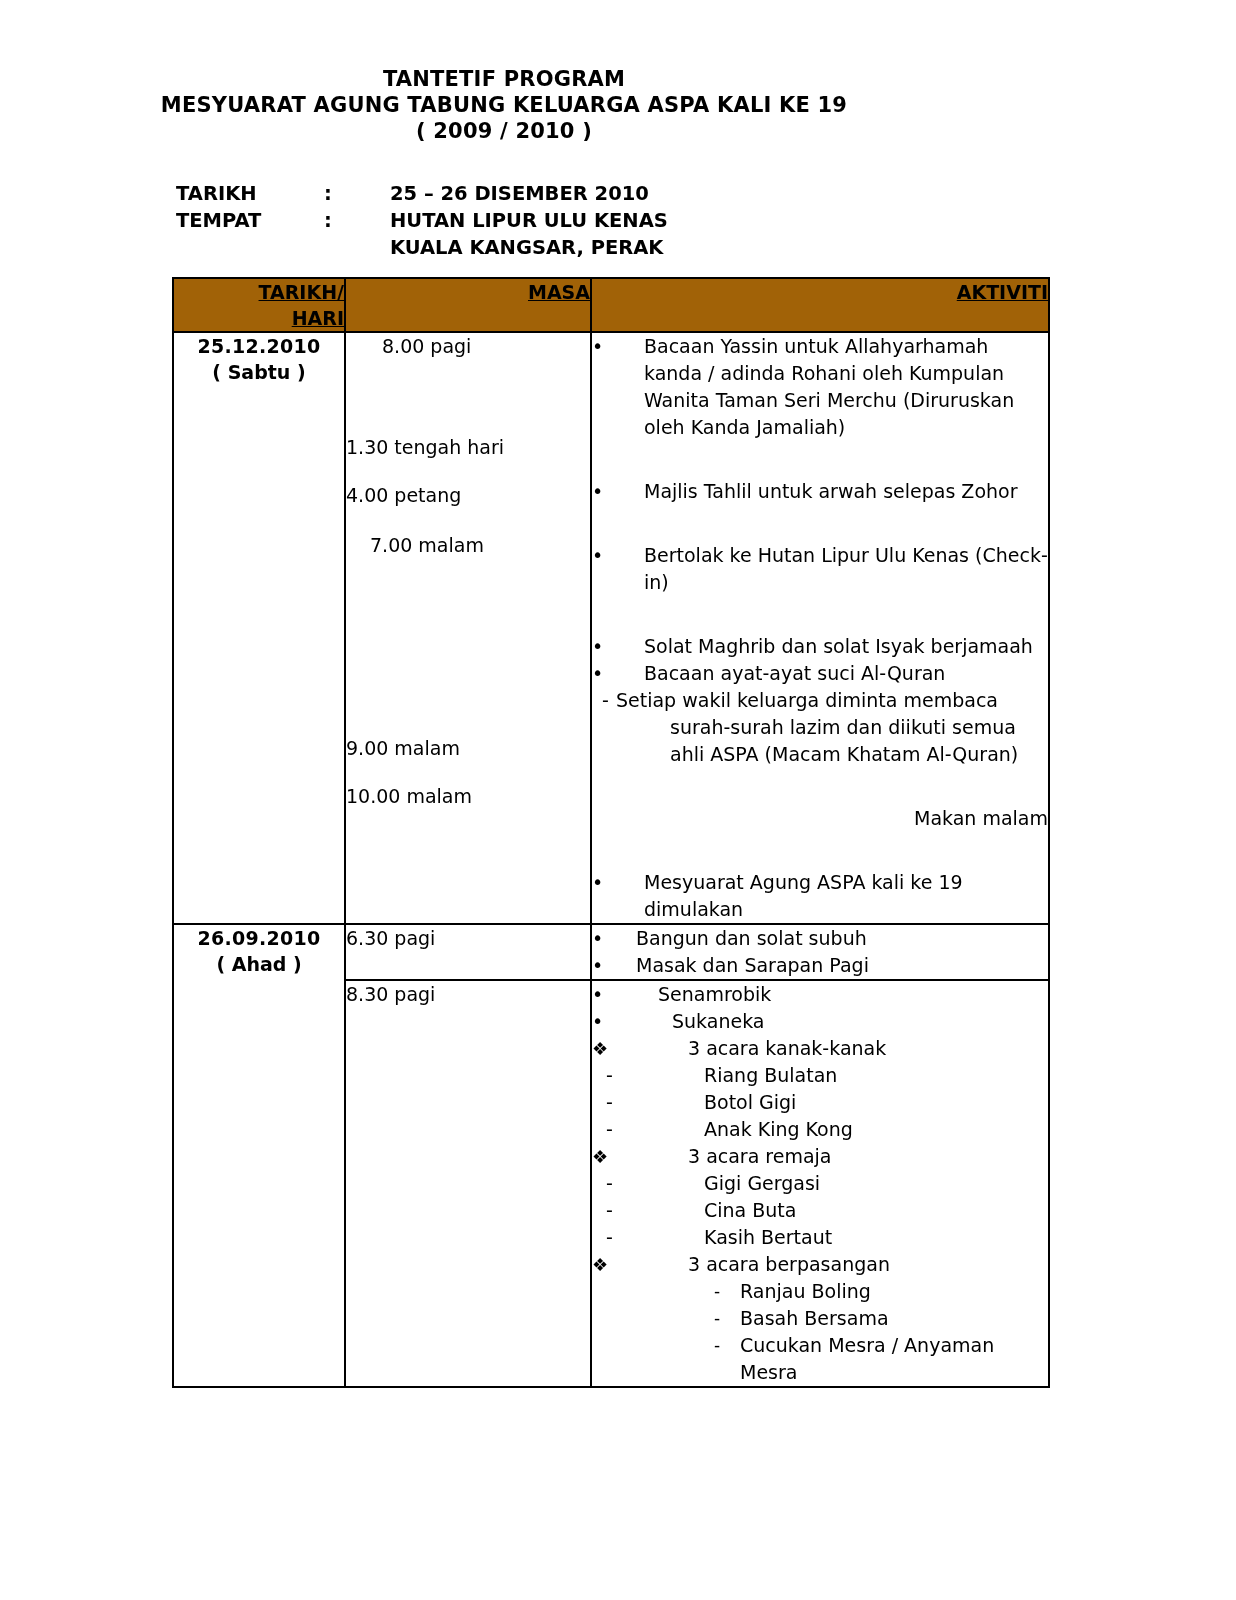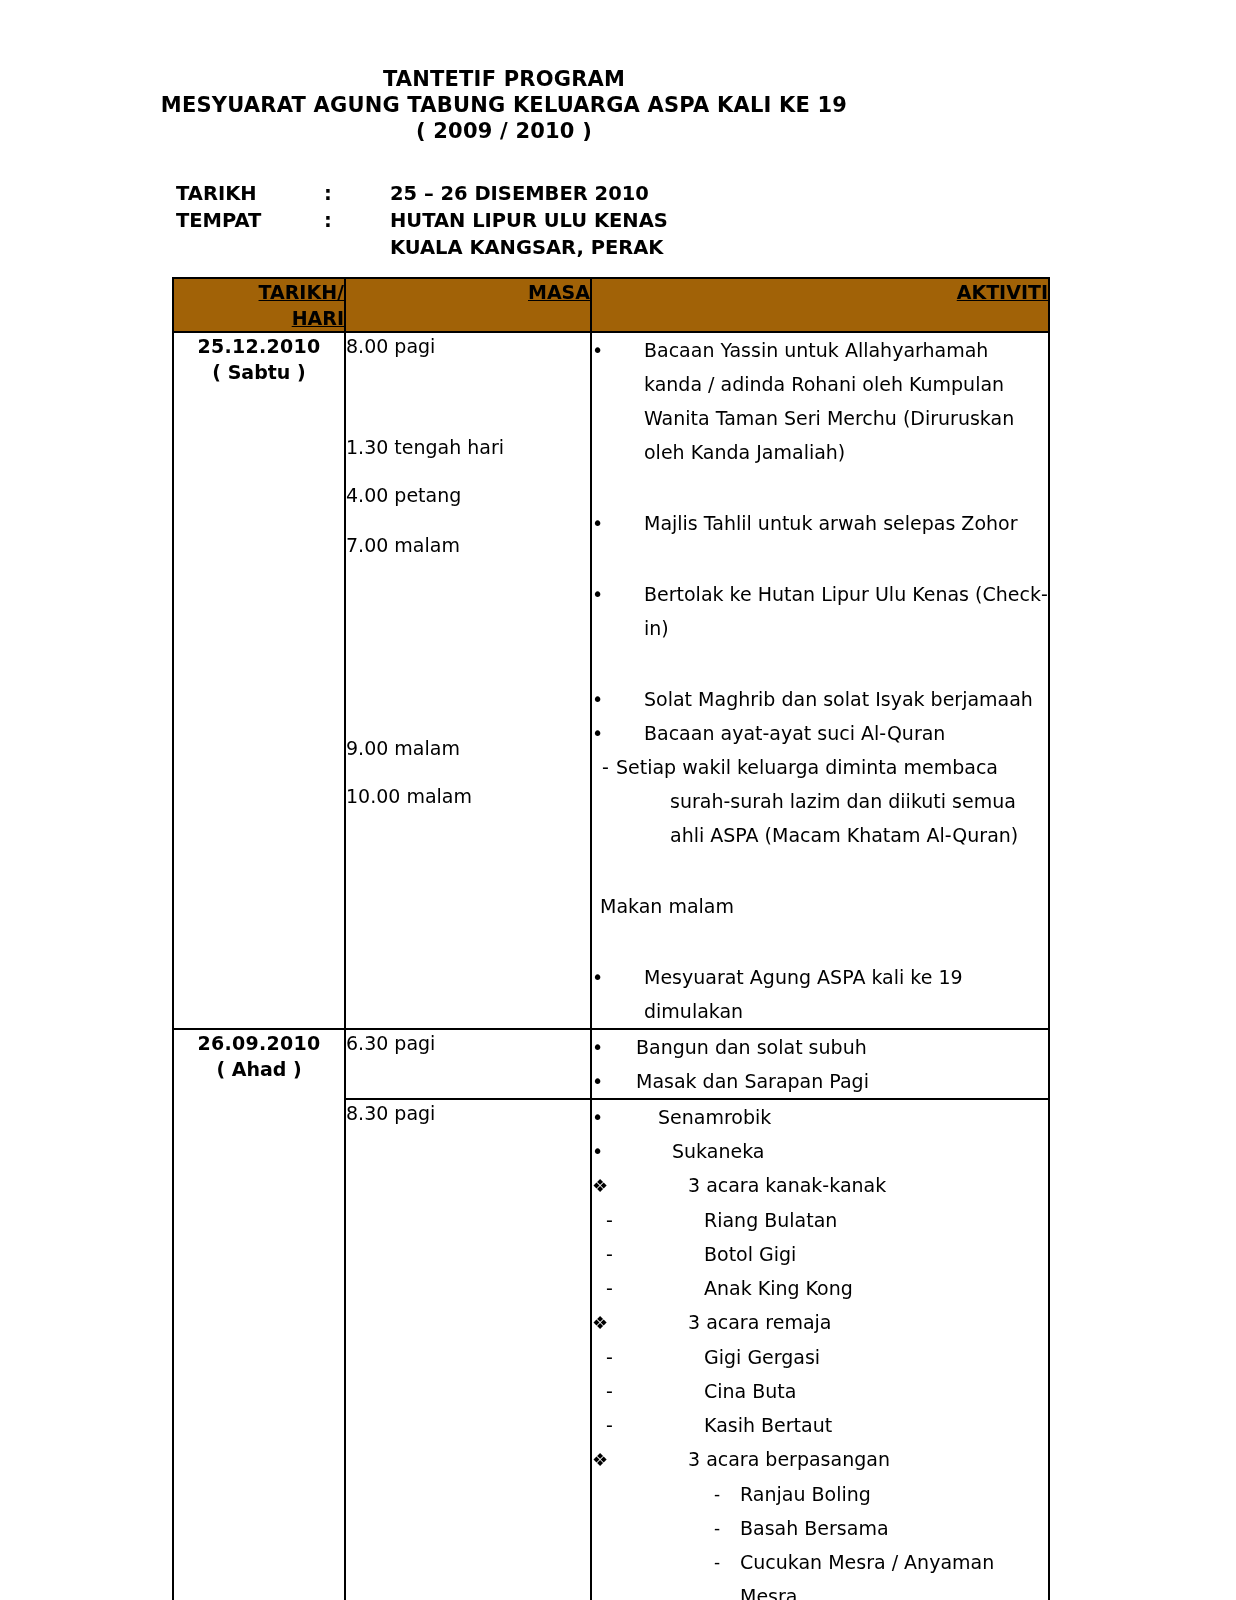--- a/index.html
+++ b/index.html
@@ -93,48 +93,48 @@
   .cell-tarikh .date-line { display: block; letter-spacing: 0.3px;}
   .cell-tarikh .day-line  { display: block; }
 
   .cell-masa {
     font-size: 19px;
     line-height: 26px;
     padding: 22px 0 10px 10px;
   }
   .cell-aktiviti {
     font-size: 19px;
-    line-height: 34px;
+    line-height: 27px;
     padding: 22px 14px 12px 8px;
   }
 
   
-  .t-gap-0 { margin-top: 0; }
-  .t-gap-1 { margin-top: 24px; }
+  .t-gap-0 { margin-top: 0; margin-left: 36px; }
+  .t-gap-1 { margin-top: 24px; margin-left: 24px; }
   .t-gap-2 { margin-top: 75px; }
   .t-gap-3 { margin-top: 177px; }
   .t-gap-4 { margin-top: 22px; }
   .a-gap-2 { margin-top: 37px; }
 
   
   .bullet-item {
     position: relative;
     padding-left: 52px;
     text-indent: -52px;
   }
   .bullet-item .bullet-dot {
     display: inline-block;
     width: 52px;
     text-indent: 0;
     font-size: 19px;
   }
   .bullet-tight { padding-left: 44px; text-indent: -44px; }
   .bullet-tight .bullet-dot { width: 44px; }
 
-  .plain-line { padding-left: 8px; }
+  .plain-line { padding-left: 8px; text-align: right; }
 
   
   .dash-item {
     padding-left: 78px;
     text-indent: -68px;
   }
   .dash-item .dash-mark {
     display: inline-block;
     width: 14px;
     text-indent: 0;

